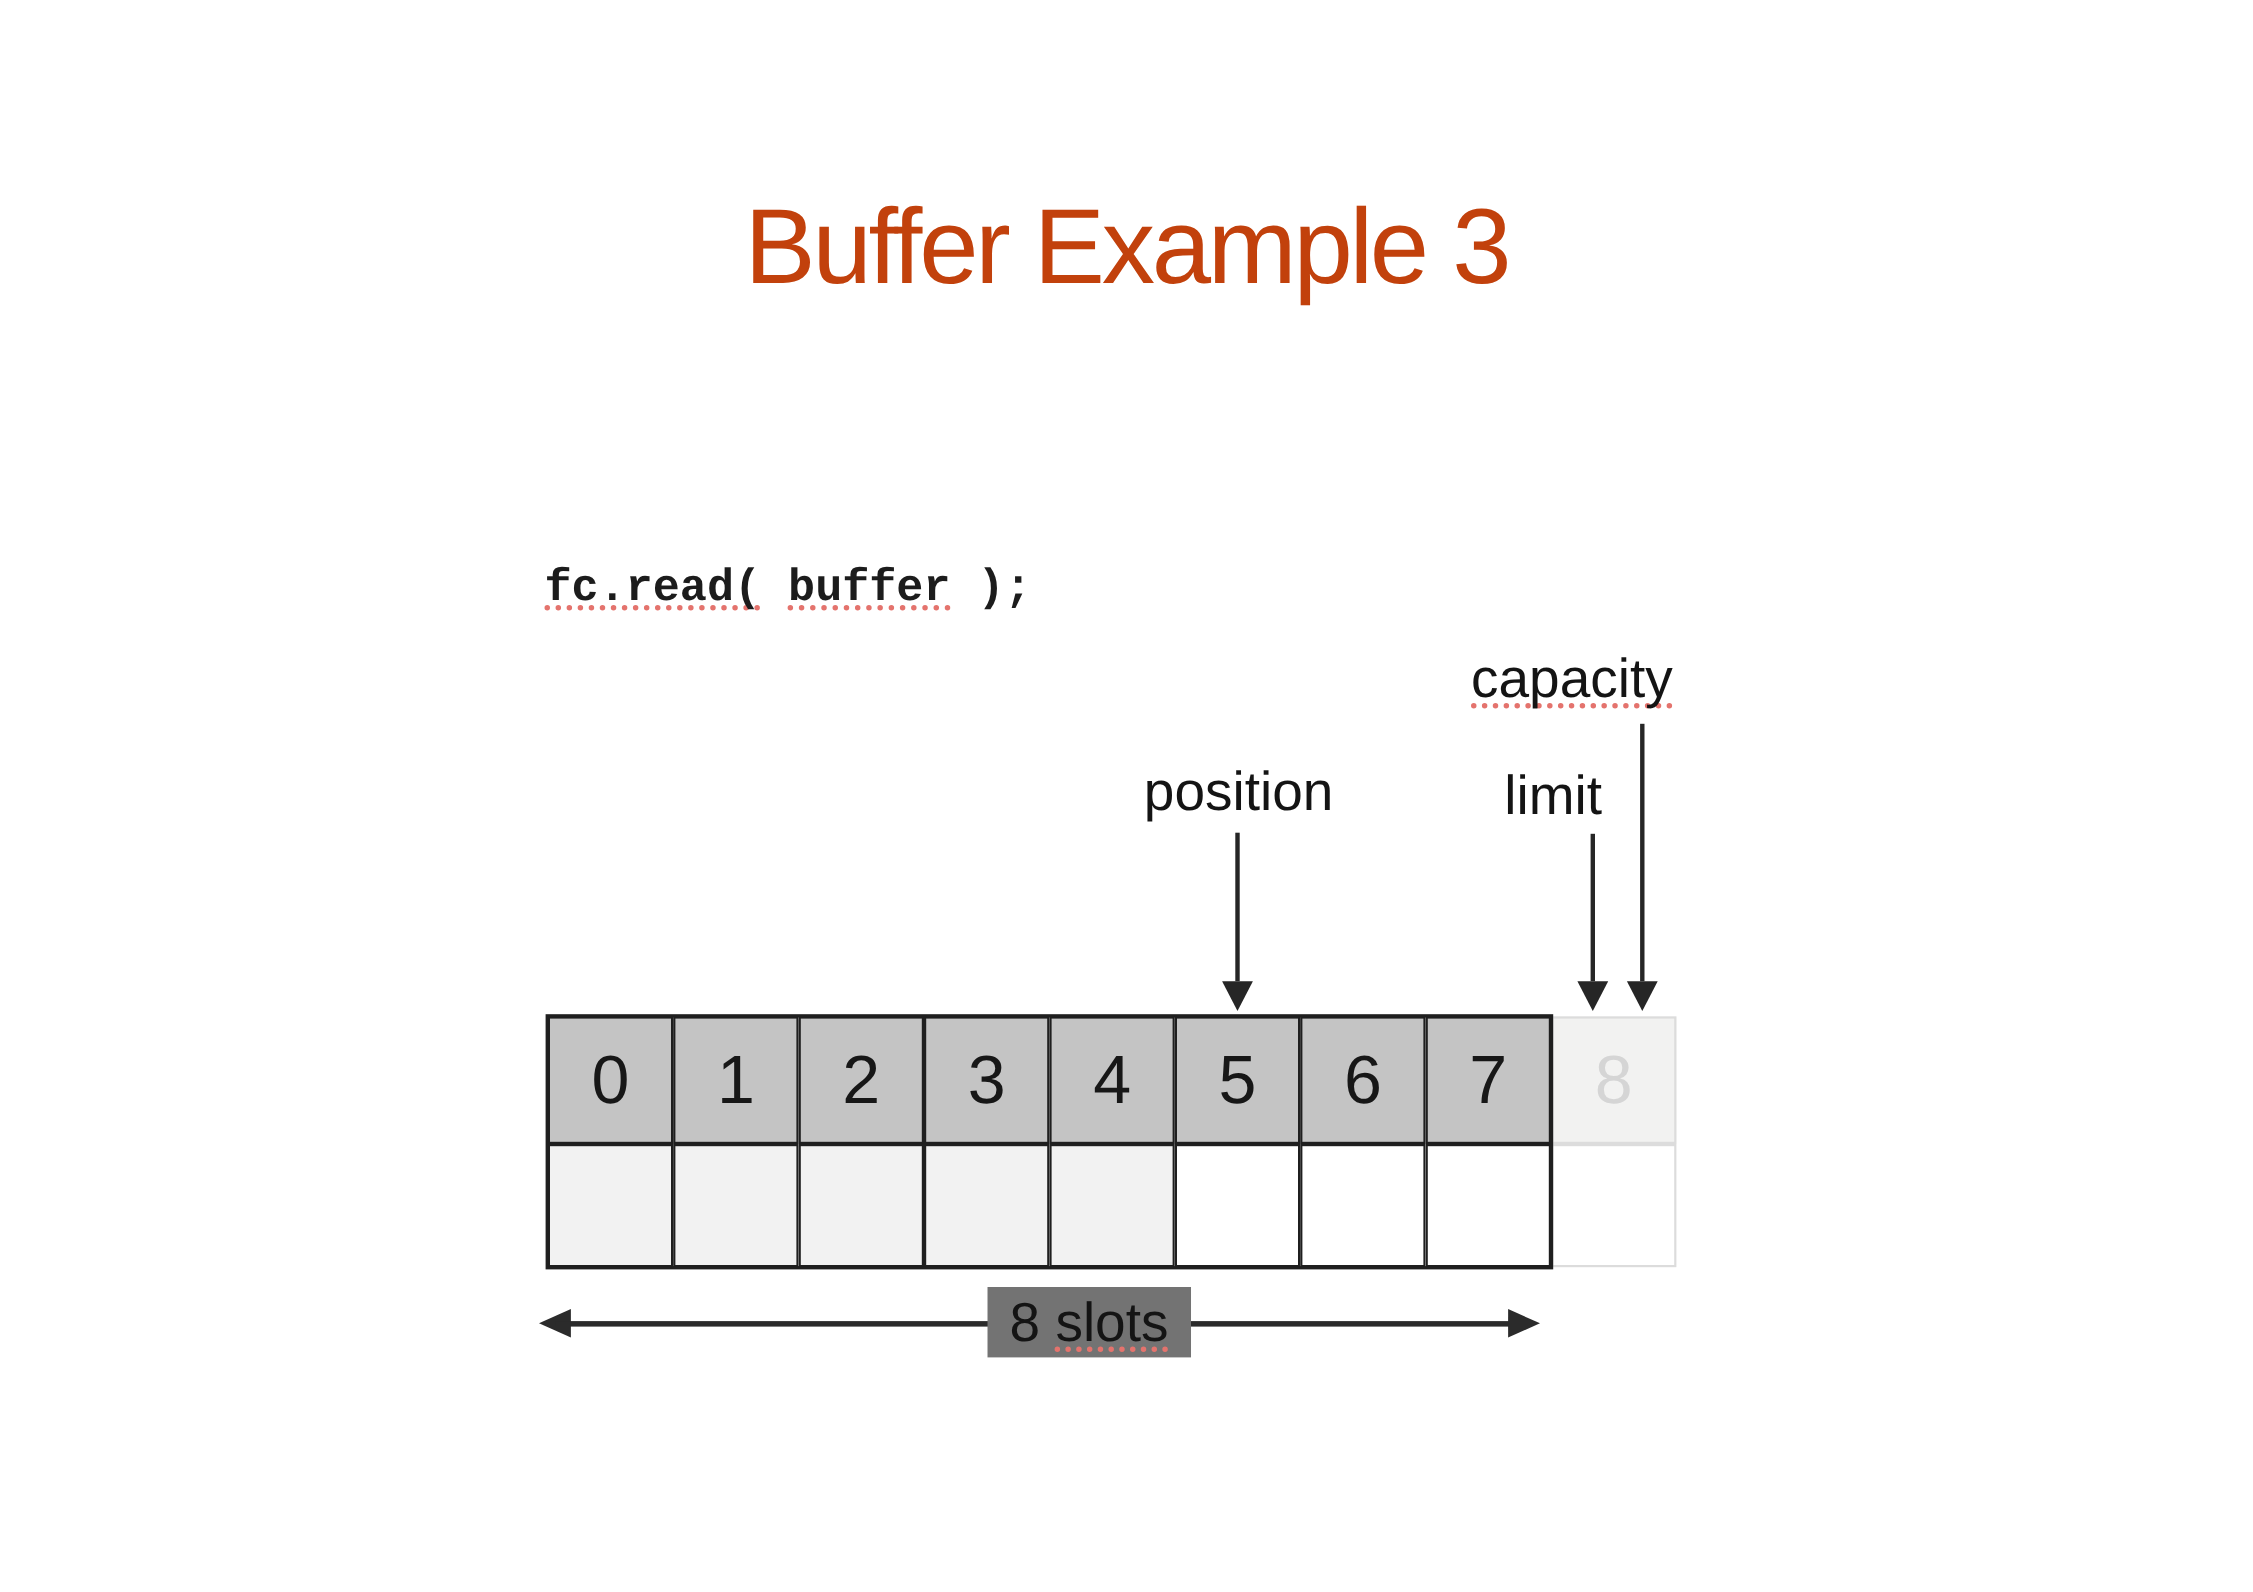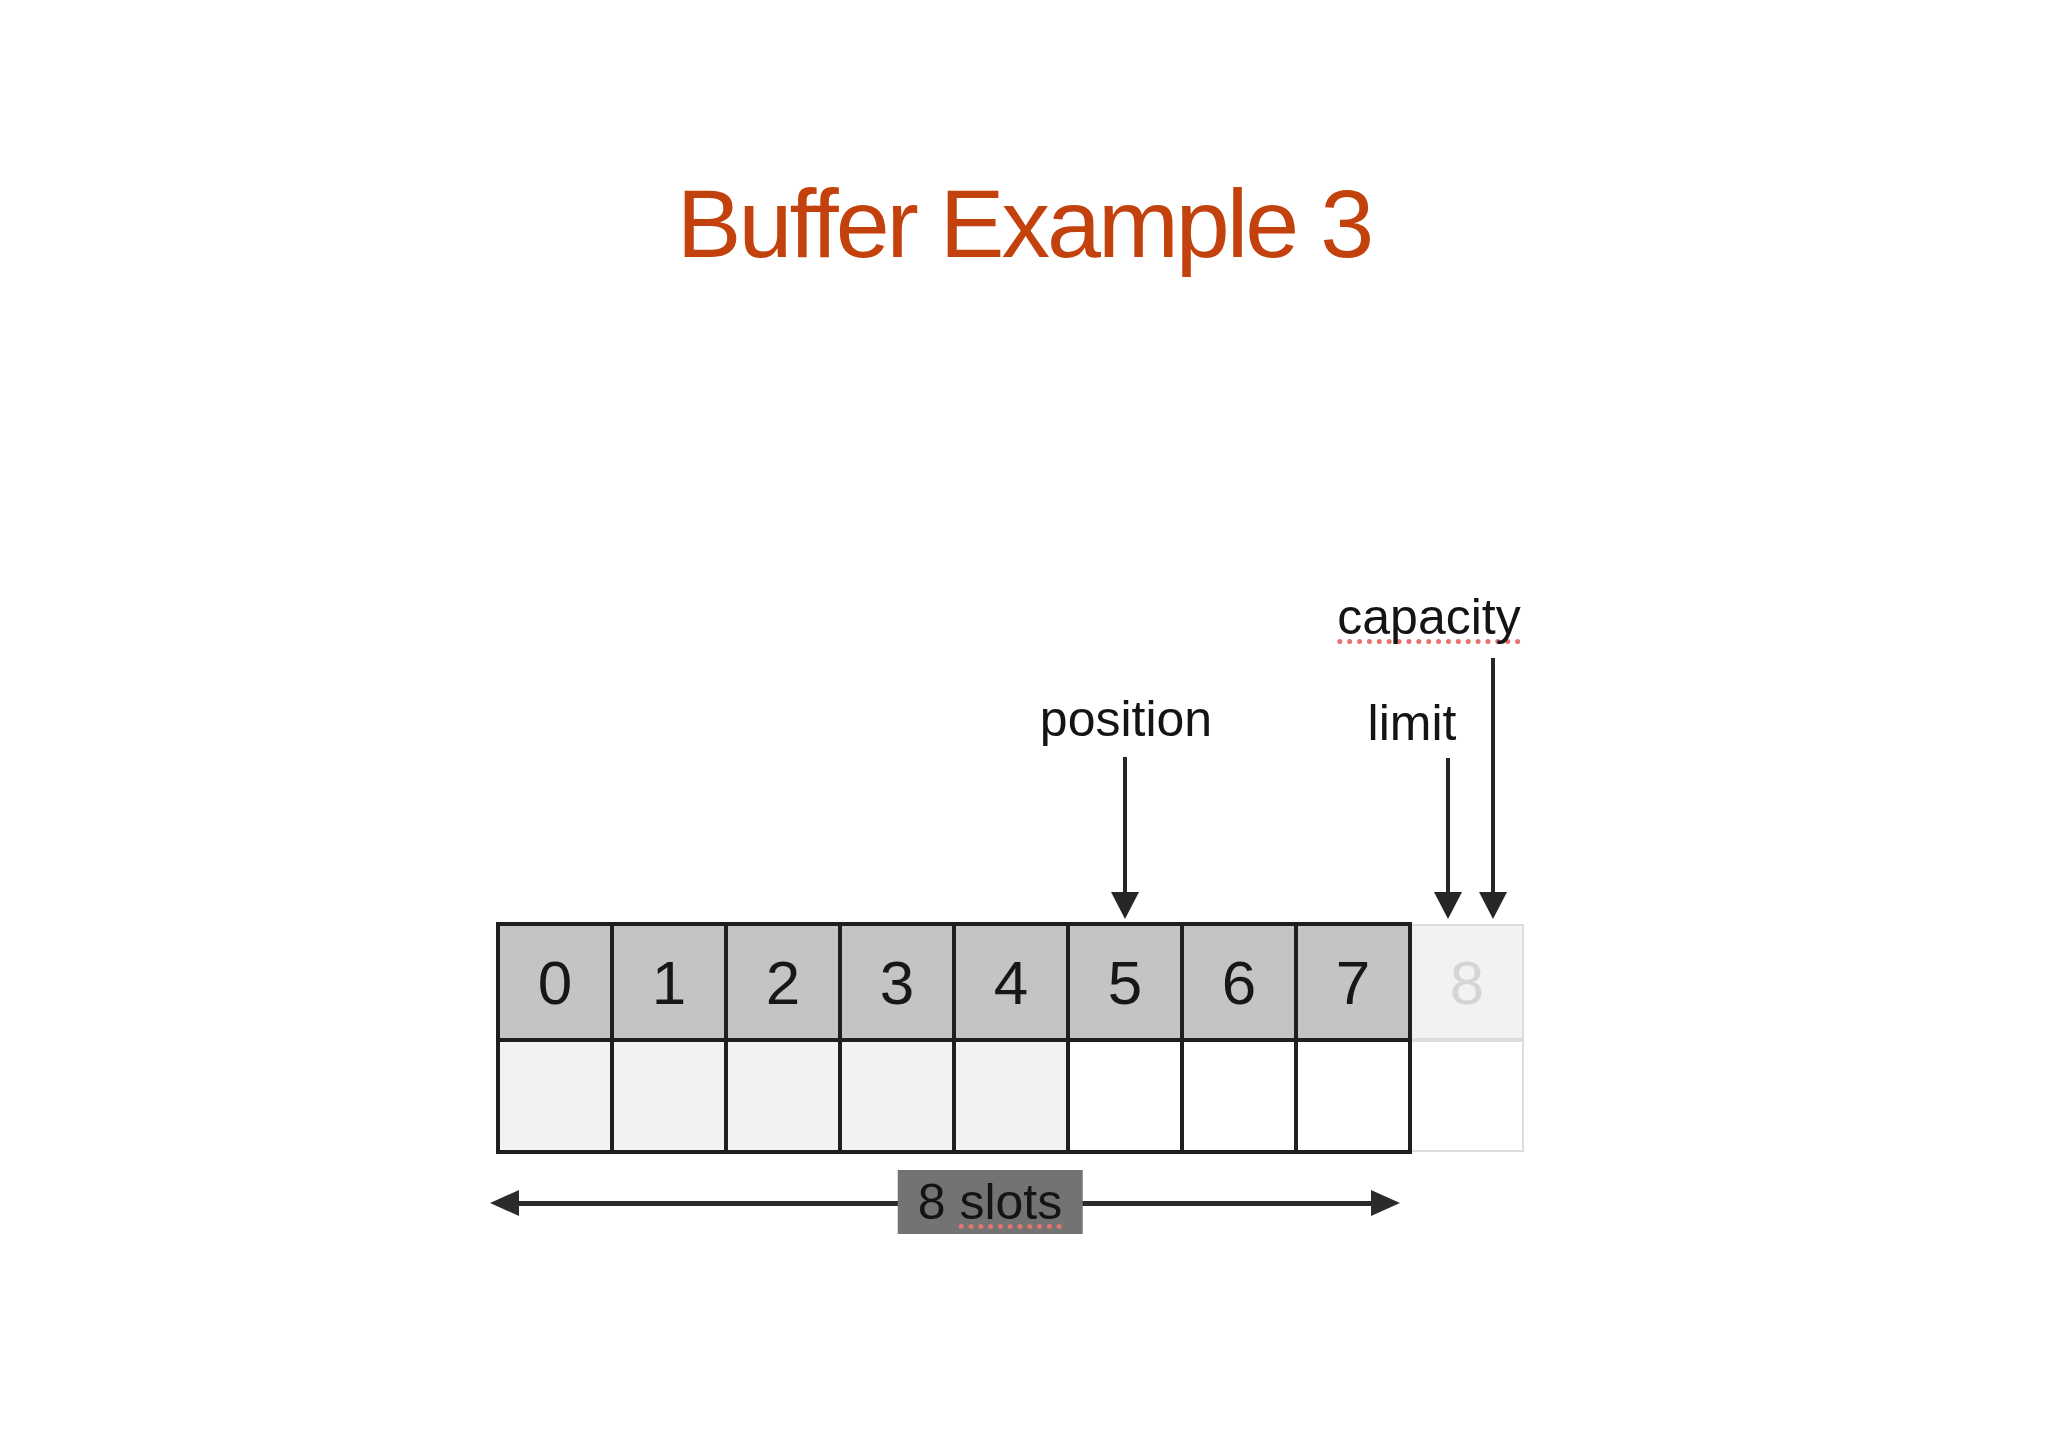--- a/index.html
+++ b/index.html
@@ -167,20 +167,21 @@
   }
 </style>
 </head>
 <body>
 
 <div class="slide">
 
   <div class="title">Buffer Example 3</div>
 
   <div class="code">
+    <div class="code-line"><span class="squiggle">fc.read(</span><span> </span><span class="squiggle">buffer</span><span> );</span></div>
   </div>
 
   <div class="pointer-label label-capacity"><span class="squiggle">capacity</span></div>
   <div class="pointer-label label-limit">limit</div>
   <div class="pointer-label label-position">position</div>
 
   <div class="arrow-shaft-v shaft-position"></div>
   <div class="arrow-head-down head-position"></div>
   <div class="arrow-shaft-v shaft-limit"></div>
   <div class="arrow-head-down head-limit"></div>

